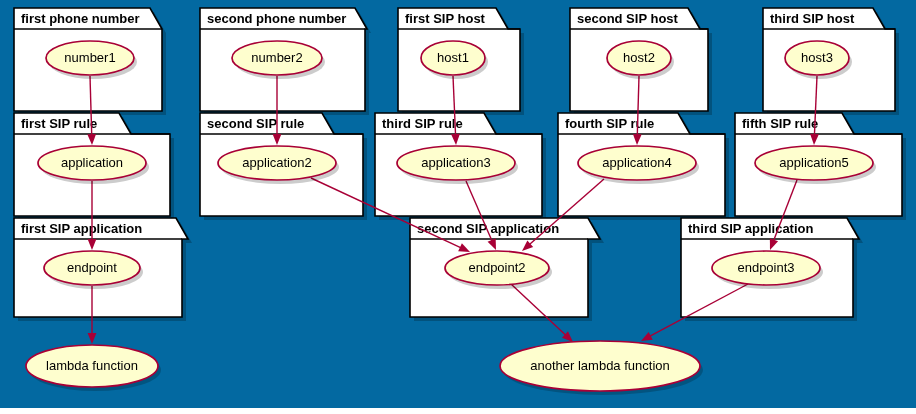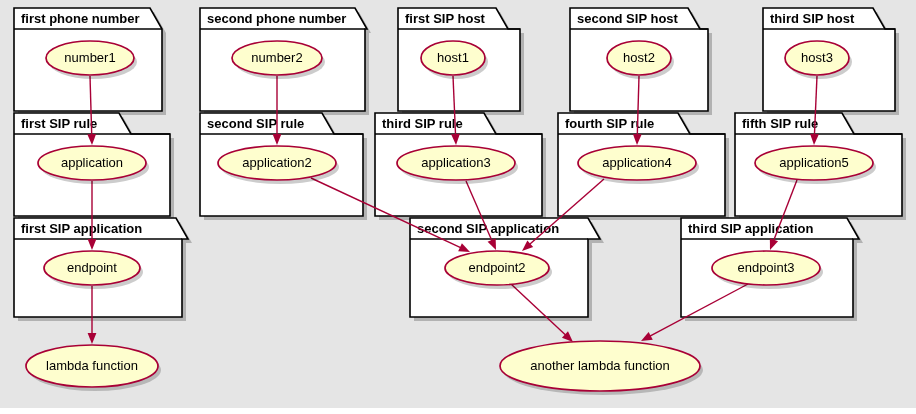--- a/index.html
+++ b/index.html
@@ -11,21 +11,21 @@
   body {
     width: 916px;
     height: 414px;
     overflow: hidden;
     font-family: "Liberation Sans", sans-serif;
   }
   #diagram-root {
     position: relative;
     width: 916px;
     height: 408px;
-    background: #e5e5e5;
+    background: #0369a1;
   }
   svg#diagram-svg {
     display: block;
     width: 916px;
     height: 414px;
   }
   .pkg-shadow {
     fill: #000000;
     opacity: 0.22;
   }

